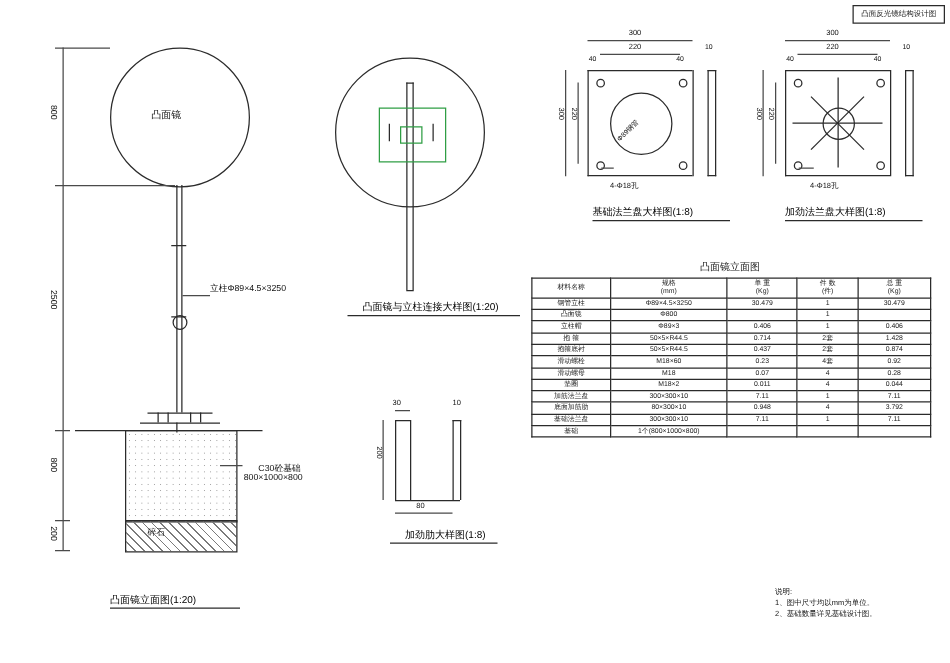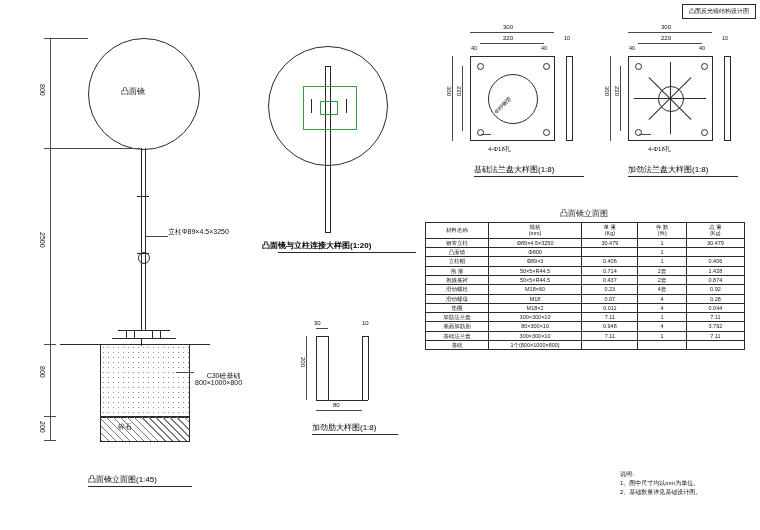--- a/index.html
+++ b/index.html
@@ -89,37 +89,37 @@
     <div class="ln h thin" style="left:44px;top:416px;width:12px;"></div>
     <div class="ln h thin" style="left:44px;top:440px;width:12px;"></div>
     <div class="lbl vert" style="left:38px;top:84px;">800</div>
     <div class="lbl vert" style="left:38px;top:232px;">2500</div>
     <div class="lbl vert" style="left:38px;top:366px;">800</div>
     <div class="lbl vert" style="left:38px;top:421px;">200</div>
 
     <div class="ln h thin" style="left:56px;top:38px;width:32px;"></div>
     <div class="ln h thin" style="left:56px;top:148px;width:84px;"></div>
 
-    <div class="ttl" style="left:88px;top:474px;">凸面镜立面图(1:45)</div>
+    <div class="ttl" style="left:88px;top:474px;">凸面镜立面图(1:20)</div>
     <div class="ln h" style="left:88px;top:486px;width:104px;"></div>
   </div>
 
   <div>
     <div class="circ" style="left:268px;top:46px;width:118px;height:118px;"></div>
     <div class="ln v" style="left:325px;top:66px;height:166px;"></div>
     <div class="ln v" style="left:330px;top:66px;height:166px;"></div>
     <div class="ln h" style="left:325px;top:66px;width:6px;"></div>
     <div class="ln h" style="left:325px;top:232px;width:6px;"></div>
 
     <div class="greenbox" style="left:303px;top:86px;width:52px;height:42px;"></div>
     <div class="greenbox" style="left:320px;top:101px;width:16px;height:12px;"></div>
     <div class="ln v" style="left:311px;top:99px;height:14px;"></div>
     <div class="ln v" style="left:346px;top:99px;height:14px;"></div>
 
-    <div class="ttl" style="left:262px;top:240px;font-weight:bold;">凸面镜与立柱连接大样图(1:20)</div>
+    <div class="ttl" style="left:290px;top:240px;">凸面镜与立柱连接大样图(1:20)</div>
     <div class="ln h" style="left:278px;top:252px;width:138px;"></div>
   </div>
 
   <div>
     <div class="ln" style="left:470px;top:56px;width:84px;height:1px;"></div>
     <div class="ln" style="left:470px;top:140px;width:84px;height:1px;"></div>
     <div class="ln v" style="left:470px;top:56px;height:85px;"></div>
     <div class="ln v" style="left:554px;top:56px;height:85px;"></div>
     <div class="circ" style="left:488px;top:74px;width:48px;height:48px;"></div>
     <div class="circ" style="left:477px;top:63px;width:5px;height:5px;"></div>
@@ -204,21 +204,21 @@
     <div class="ln h" style="left:362px;top:336px;width:7px;"></div>
 
     <div class="ln h thin" style="left:316px;top:328px;width:12px;"></div>
     <div class="lbl lbl-sm" style="left:314px;top:320px;">30</div>
     <div class="lbl lbl-sm" style="left:362px;top:320px;">10</div>
     <div class="ln v thin" style="left:306px;top:336px;height:64px;"></div>
     <div class="lbl lbl-sm vert" style="left:299px;top:357px;">200</div>
     <div class="ln h thin" style="left:316px;top:410px;width:46px;"></div>
     <div class="lbl lbl-sm" style="left:333px;top:402px;">80</div>
 
-    <div class="ttl" style="left:312px;top:422px;">加劲肋大样图(1:8)</div>
+    <div class="ttl" style="left:324px;top:422px;">加劲肋大样图(1:8)</div>
     <div class="ln h" style="left:312px;top:434px;width:86px;"></div>
   </div>
 
   <div class="tbl-title" style="left:560px;top:208px;">凸面镜立面图</div>
   <table class="mat" style="left:425px;top:222px;width:320px;">
     <thead>
       <tr>
         <th style="width:62px;white-space:pre-line;">材料名称</th>
         <th style="width:92px;white-space:pre-line;">规格
 (mm)</th>

